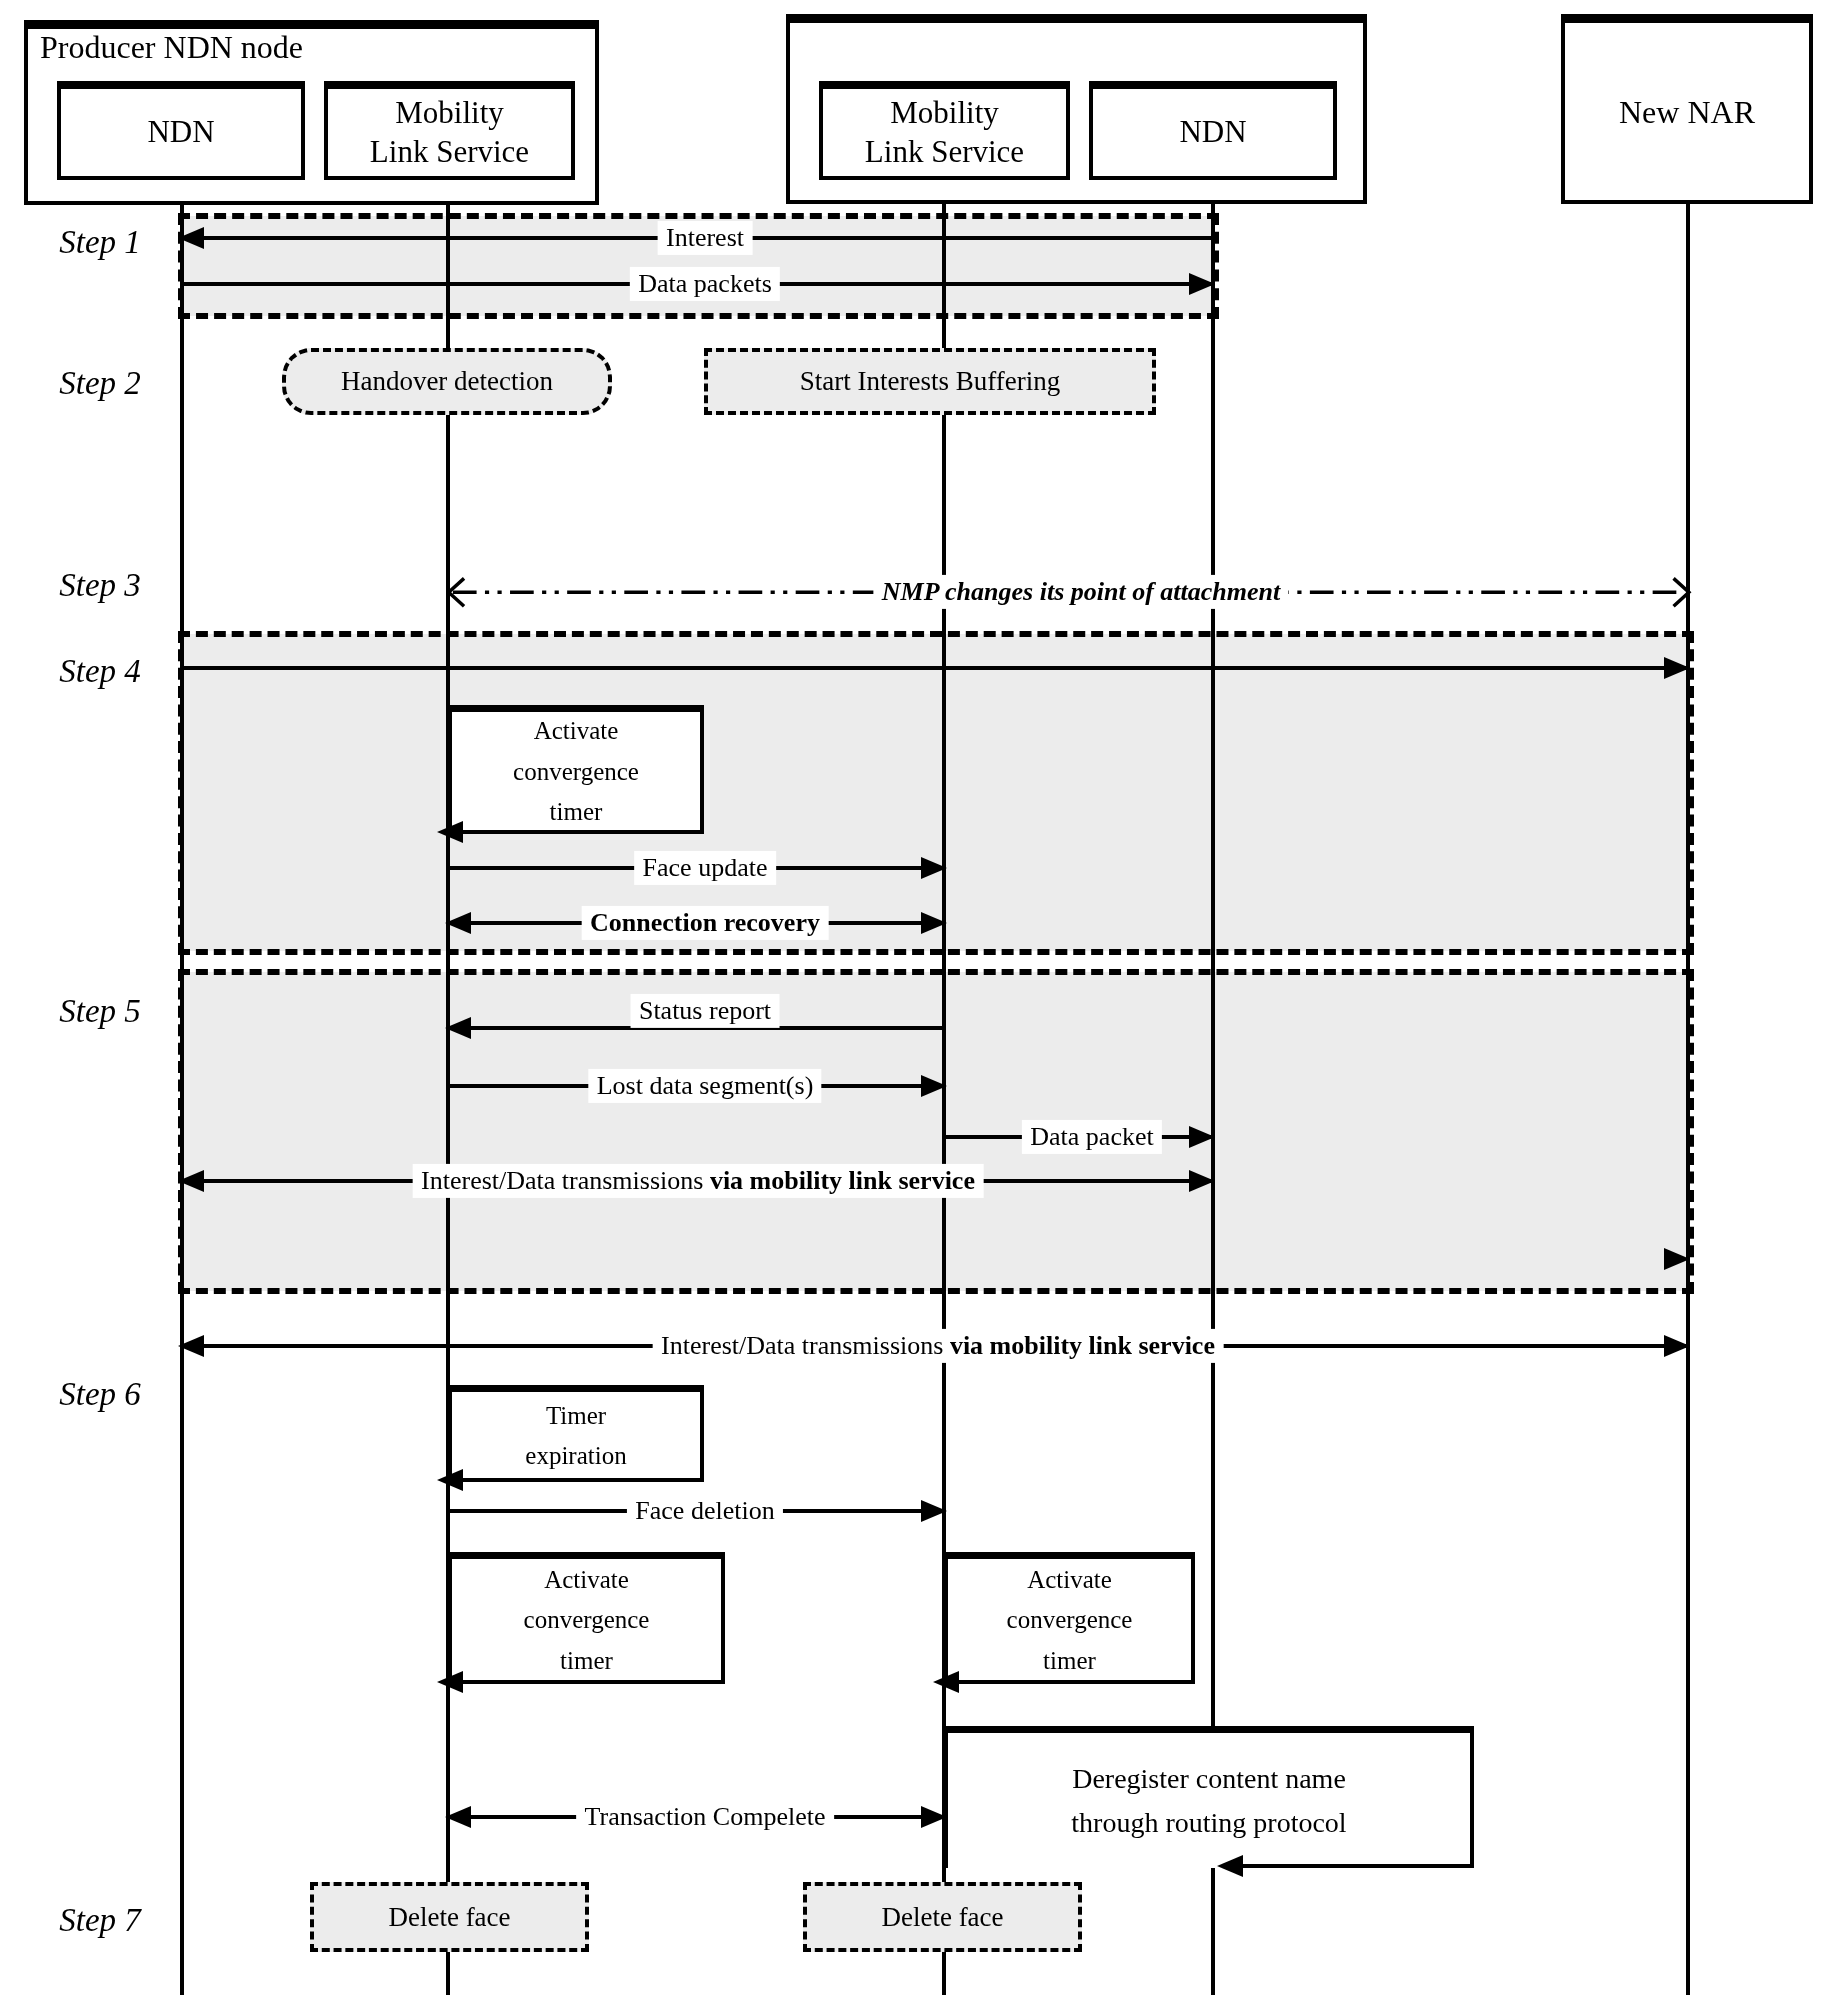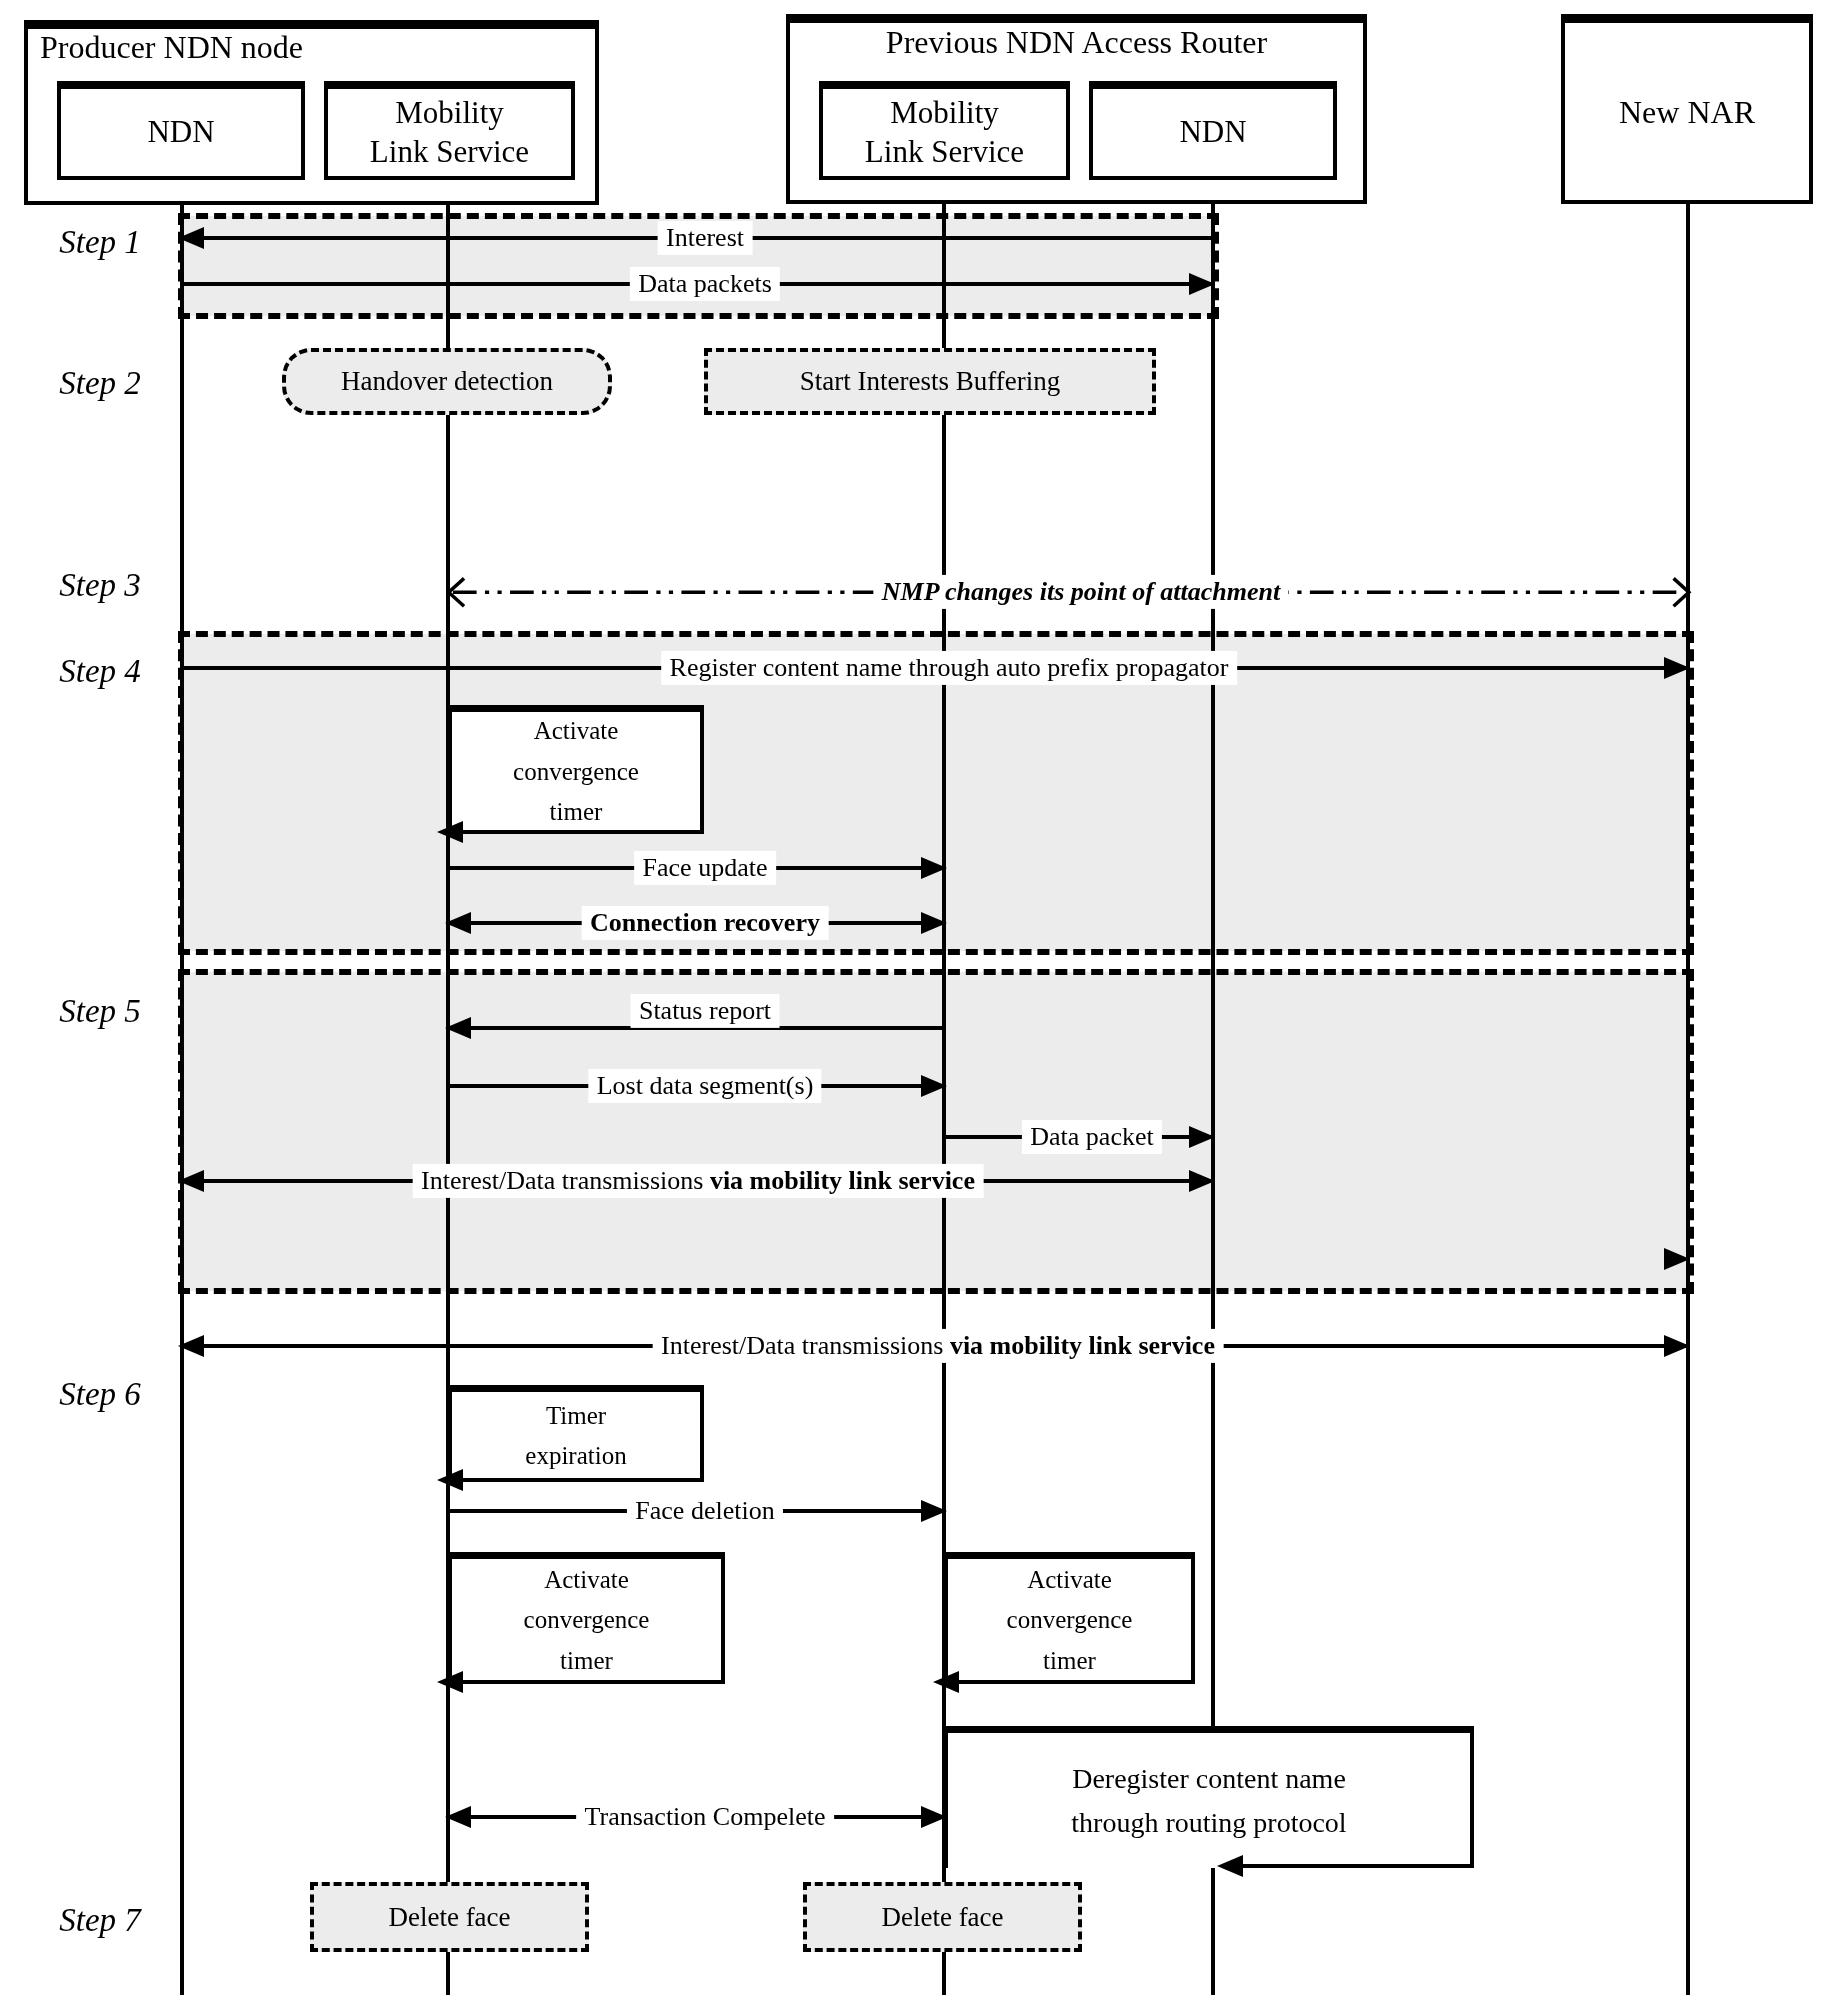--- a/index.html
+++ b/index.html
@@ -79,21 +79,20 @@
   <div class="htitle" style="left:40px;top:29px;">Producer NDN node</div>
   <div class="ibox" style="left:57px;top:81px;width:248px;height:99px;">
     <div>NDN</div>
   </div>
   <div class="ibox" style="left:324px;top:81px;width:251px;height:99px;">
     <div>Mobility</div>
     <div>Link Service</div>
   </div>
 
   <div class="hbox" style="left:786px;top:14px;width:581px;height:190px;"></div>
-  <div class="htitle" style="left:786px;top:24px;width:581px;text-align:center;">Previous NDN Access Router</div>
   <div class="ibox" style="left:819px;top:81px;width:251px;height:99px;">
     <div>Mobility</div>
     <div>Link Service</div>
   </div>
   <div class="ibox" style="left:1089px;top:81px;width:248px;height:99px;">
     <div>NDN</div>
   </div>
 
   <div class="ibox" style="left:1561px;top:14px;width:252px;height:190px;border-top-width:9px;font-size:32px;">
     <div>New NAR</div>
@@ -124,21 +123,20 @@
 
   <svg class="nmp-svg" style="left:432px;top:572px;" width="1275" height="42" viewBox="0 0 1830 60">
     <line x1="30" y1="29" x2="1795" y2="29" stroke="#000" stroke-width="5" stroke-dasharray="34 12 6 12 6 12"></line>
     <path d="M46,9 L24,29 L46,49" stroke="#000" stroke-width="5" fill="none"></path>
     <path d="M1782,9 L1804,29 L1782,49" stroke="#000" stroke-width="5" fill="none"></path>
   </svg>
   <div class="mlabel nmp" style="left:1073px;top:592px;">NMP changes its point of attachment</div>
 
   <div class="hline" style="left:181px;top:666px;width:1507px;height:3.5px;"></div>
   <div class="ah r" style="left:1664px;top:657px;"></div>
-  <div class="mlabel" style="left:941px;top:668px;">Register content name through auto prefix propagator</div>
 
   <div class="sbox" style="left:448px;top:705px;width:256px;height:127px;">
     <div>Activate</div>
     <div>convergence</div>
     <div>timer</div>
   </div>
   <div class="hline" style="left:448px;top:830px;width:256px;"></div>
   <div class="ah l" style="left:437px;top:821px;"></div>
 
   <div class="hline" style="left:448px;top:866px;width:496px;"></div>

